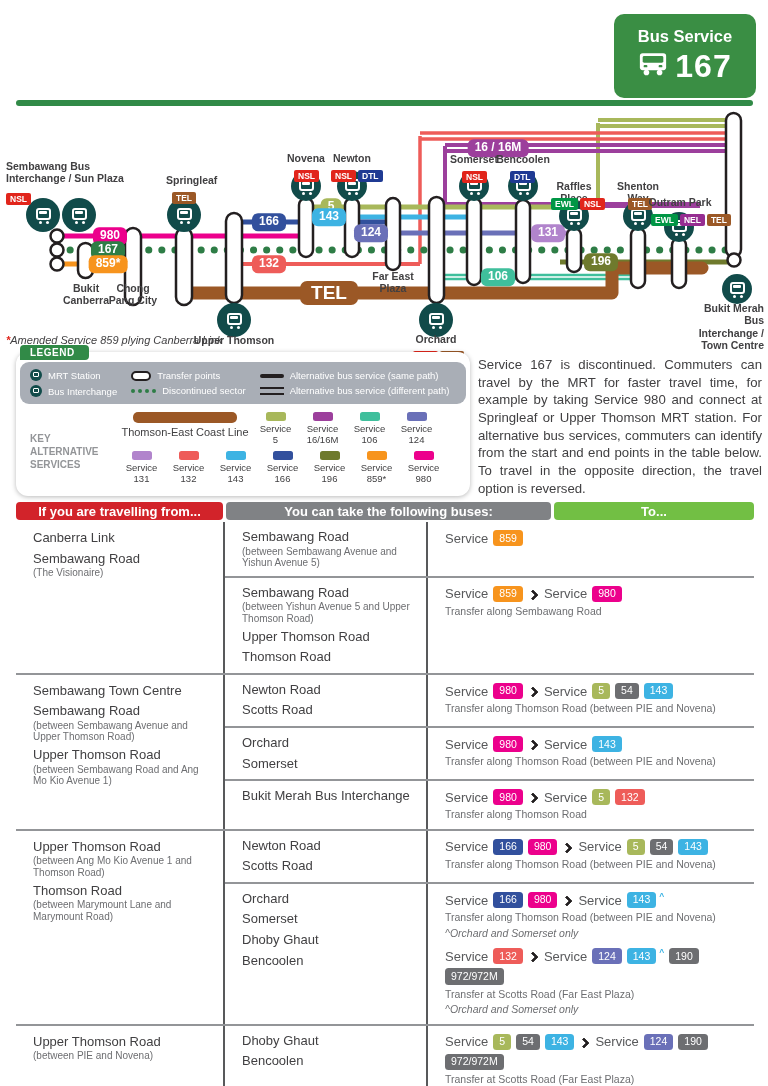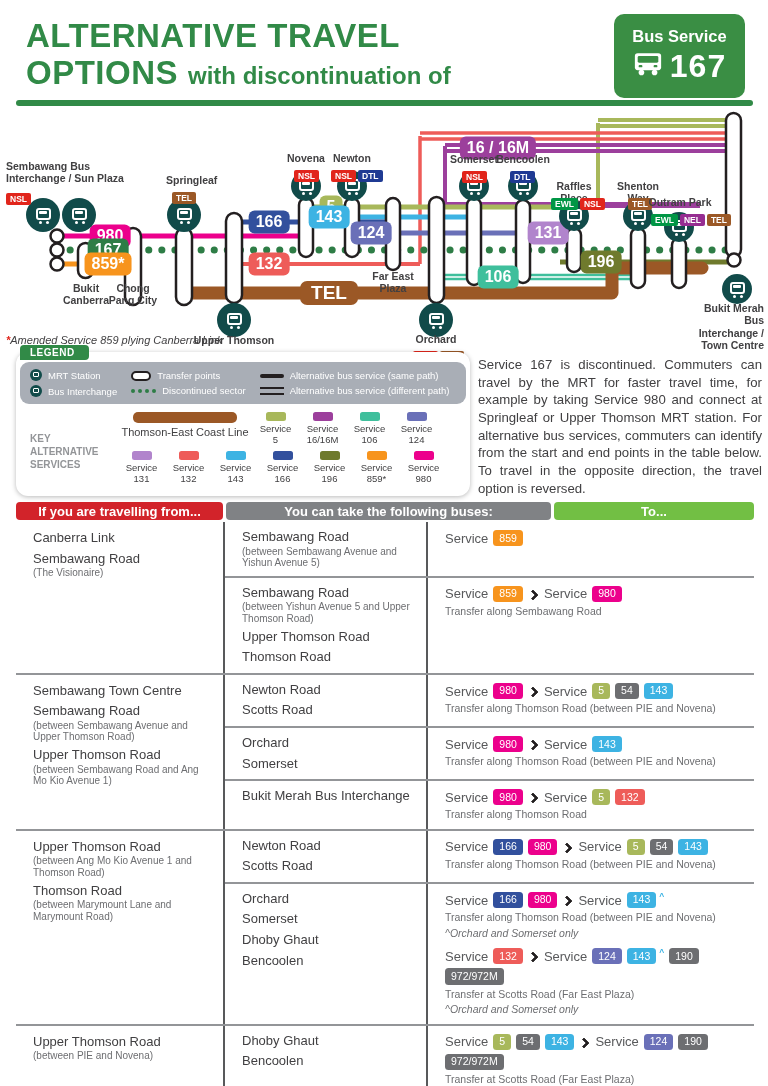--- a/index.html
+++ b/index.html
@@ -7,30 +7,30 @@
   body { font-family:"Liberation Sans", sans-serif; color:#414042; }
   .page { position:relative; width:768px; height:1086px; background:#fff; overflow:hidden; margin:0 auto; }
 
   
   .title { position:absolute; left:26px; top:18px; color:#318a47; z-index:2; }
   .title .l1 { font-size:33px; font-weight:bold; letter-spacing:.5px; line-height:1.1; }
   .title .l2 { display:flex; align-items:baseline; gap:10px; }
   .title .l2 .big { font-size:33px; font-weight:bold; letter-spacing:.5px; }
   .title .l2 .small { font-size:24px; font-weight:bold; }
   .hr-green { position:absolute; left:16px; top:100px; width:737px; height:6px; background:#318a47; border-radius:3px; }
-  .busbox { position:absolute; left:614px; top:14px; width:131px; height:84px; background:#3a8e44; border-radius:10px;
+  .busbox { position:absolute; left:614px; top:14px; width:142px; height:84px; background:#3a8e44; border-radius:10px;
             display:flex; flex-direction:column; align-items:center; justify-content:center; gap:2px; z-index:3; }
   .busbox .bs { color:#fff; font-size:16.5px; font-weight:bold; }
   .busbox .row { display:flex; align-items:center; gap:7px; }
   .busbox .num { color:#fff; font-size:32px; font-weight:bold; letter-spacing:1px; }
 
   
   .map { position:absolute; left:0; top:110px; width:768px; height:250px; }
   .map svg { position:absolute; left:0; top:0; z-index:1; }
-  .map-chip { position:absolute; transform:translate(-50%,-50%); font-size:16px; font-weight:bold; color:#fff;
+  .map-chip { position:absolute; transform:translate(-50%,-50%); font-size:12px; font-weight:bold; color:#fff;
               padding:1px 7px; border-radius:6px; white-space:nowrap; z-index:3; line-height:1.3; }
   .tel-big { position:absolute; transform:translate(-50%,-50%); background:#9b5826; color:#fff; font-weight:bold;
              font-size:19px; padding:1px 11px; border-radius:7px; z-index:3; }
   .sticon { position:absolute; transform:translate(-50%,-50%); width:34px; height:34px; border-radius:50%;
             background:#114b4a; display:flex; align-items:center; justify-content:center; z-index:4; }
   .sticon.sm { width:30px; height:30px; }
   .veh { width:15px; height:12px; border:2px solid #fff; border-radius:3px; position:relative; margin-top:-3px; }
   .veh::before { content:""; position:absolute; left:1.5px; right:1.5px; top:1.5px; height:3px; background:#fff; border-radius:1px; }
   .veh::after { content:""; position:absolute; left:1px; bottom:-6px; width:3px; height:3px; background:#fff; border-radius:50%;
                 box-shadow:7px 0 0 #fff; }
@@ -114,27 +114,20 @@
   .arrow::before { content:""; position:absolute; left:1px; top:2px; width:5px; height:5px;
                    border-right:3px solid #231f20; border-top:3px solid #231f20; transform:rotate(45deg); border-radius:1px; }
   .opt-note { font-size:10.5px; color:#6d6e71; margin-top:3px; line-height:1.2; }
   .opt-note.it { font-style:italic; }
 </style>
 </head>
 <body>
 
 <div class="page">
 
-  <div class="title">
-    <div class="l1">ALTERNATIVE TRAVEL</div>
-    <div class="l2">
-      <span class="big">OPTIONS</span>
-      <span class="small">with discontinuation of</span>
-    </div>
-  </div>
   <div class="hr-green"></div>
   <div class="busbox">
     <div class="bs">Bus Service</div>
     <div class="row">
       <span>
         <svg width="30" height="25" viewBox="0 0 32 26">
           <rect x="2" y="1" width="28" height="18" rx="3" fill="#ffffff"></rect>
           <rect x="5" y="4" width="22" height="7" rx="1.5" fill="#3a8e44"></rect>
           <rect x="6" y="13.5" width="4" height="2.5" rx="1" fill="#3a8e44"></rect>
           <rect x="22" y="13.5" width="4" height="2.5" rx="1" fill="#3a8e44"></rect>

